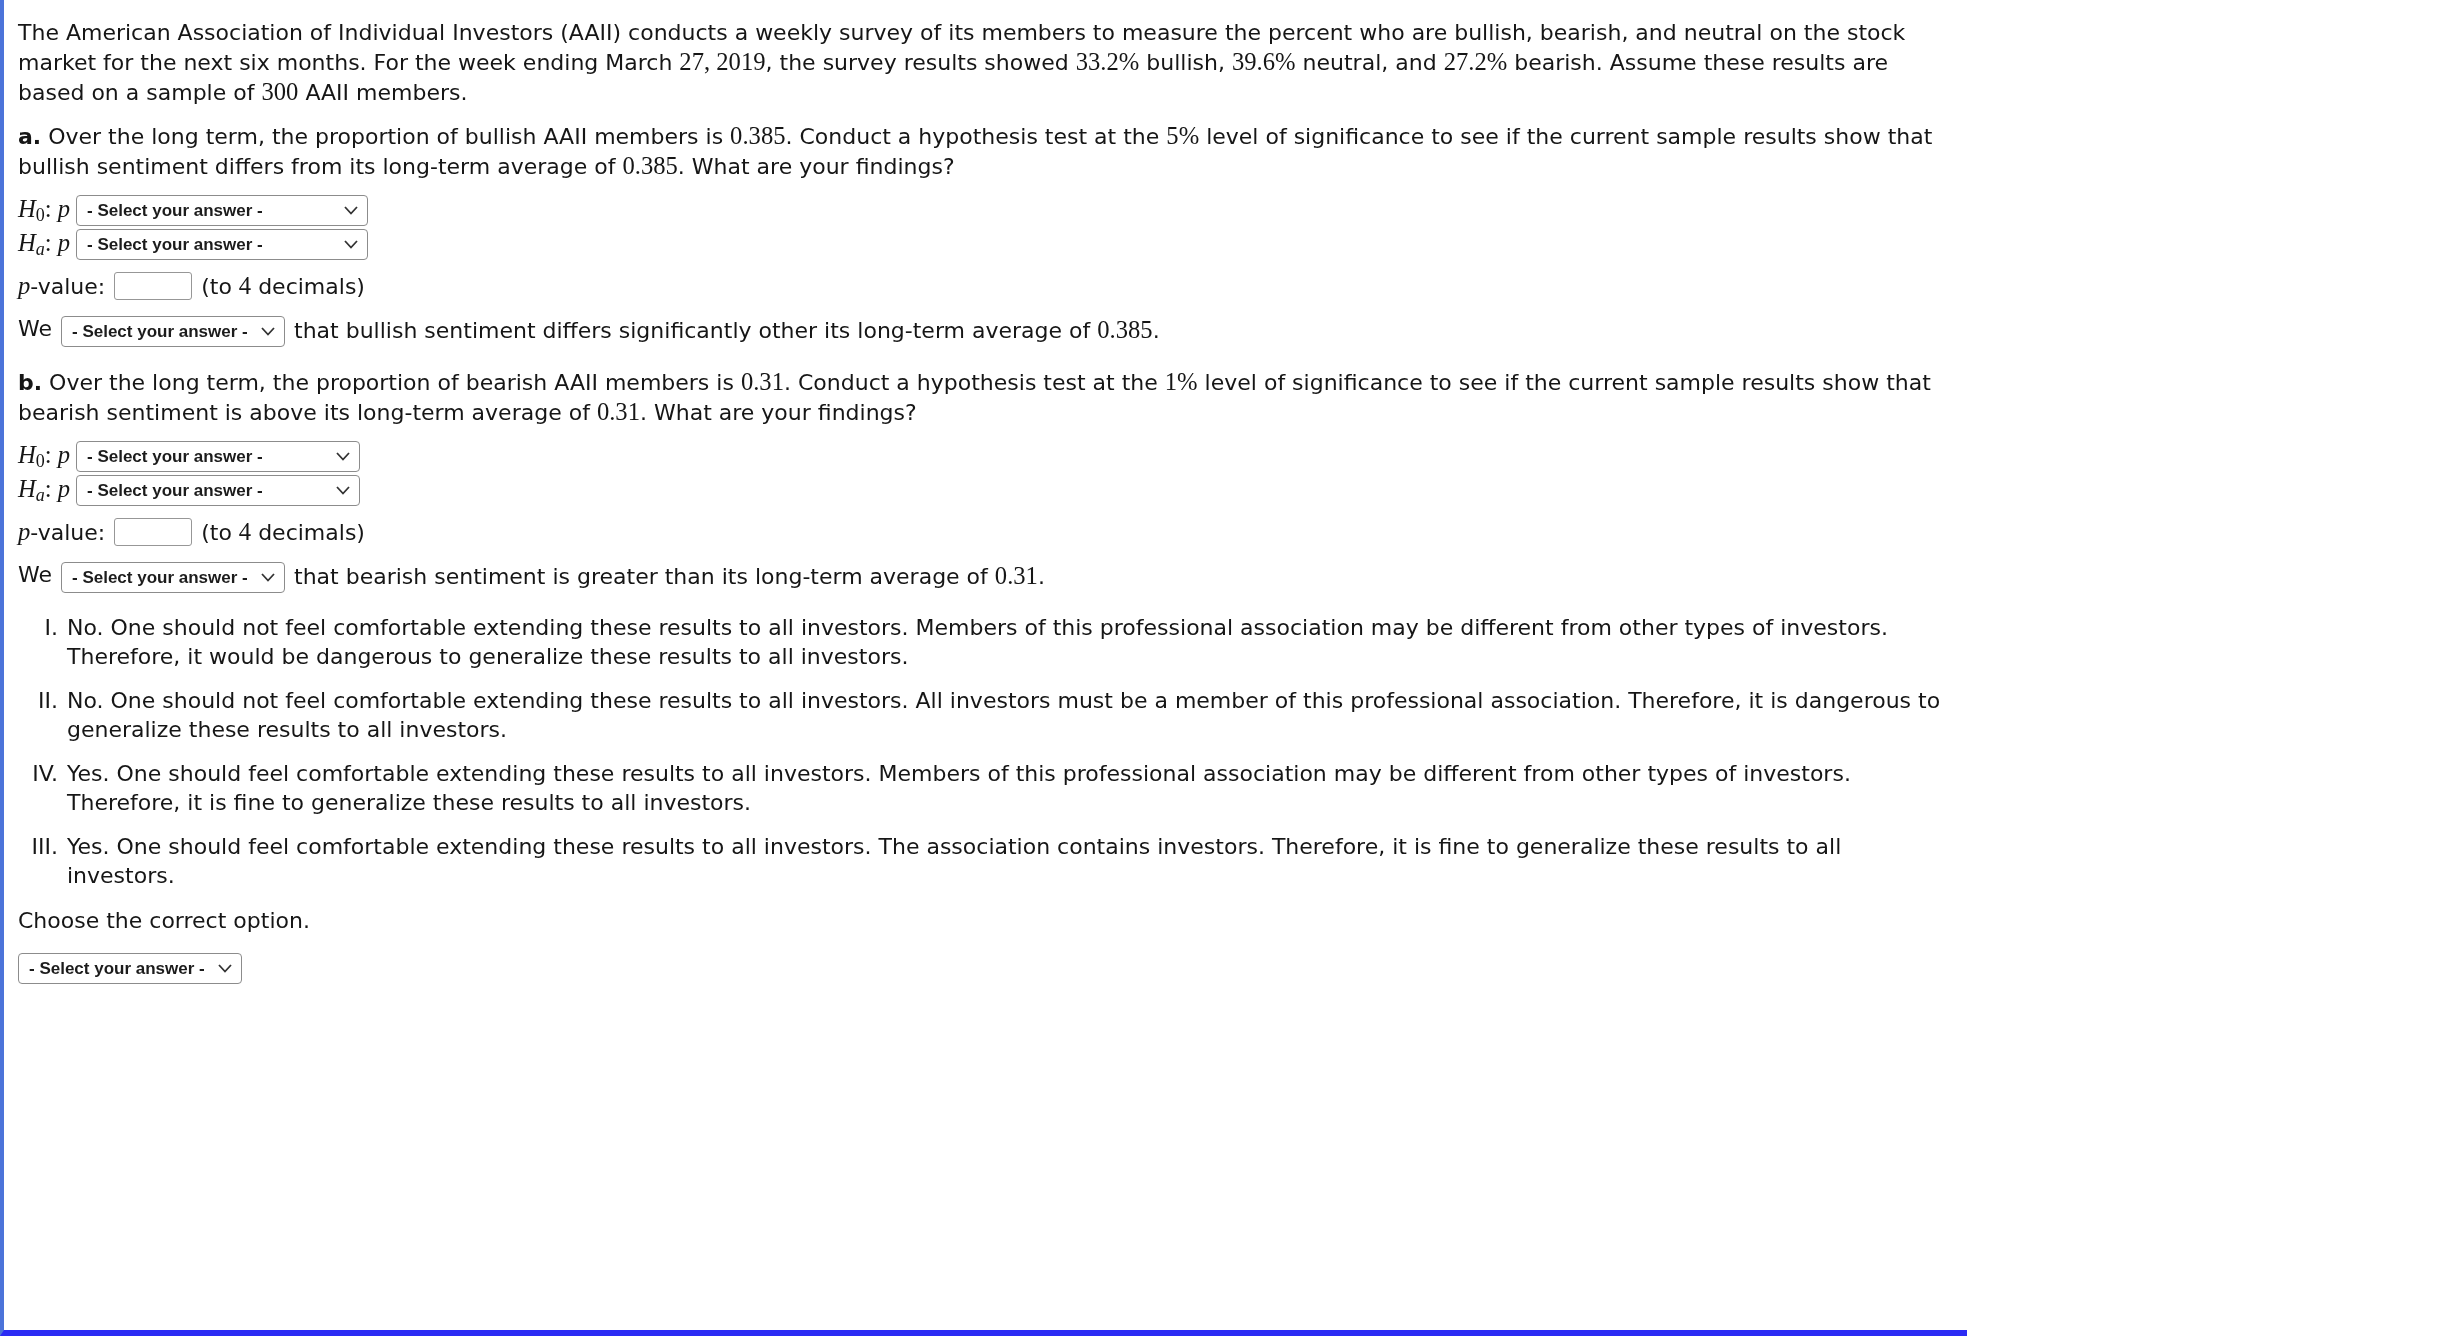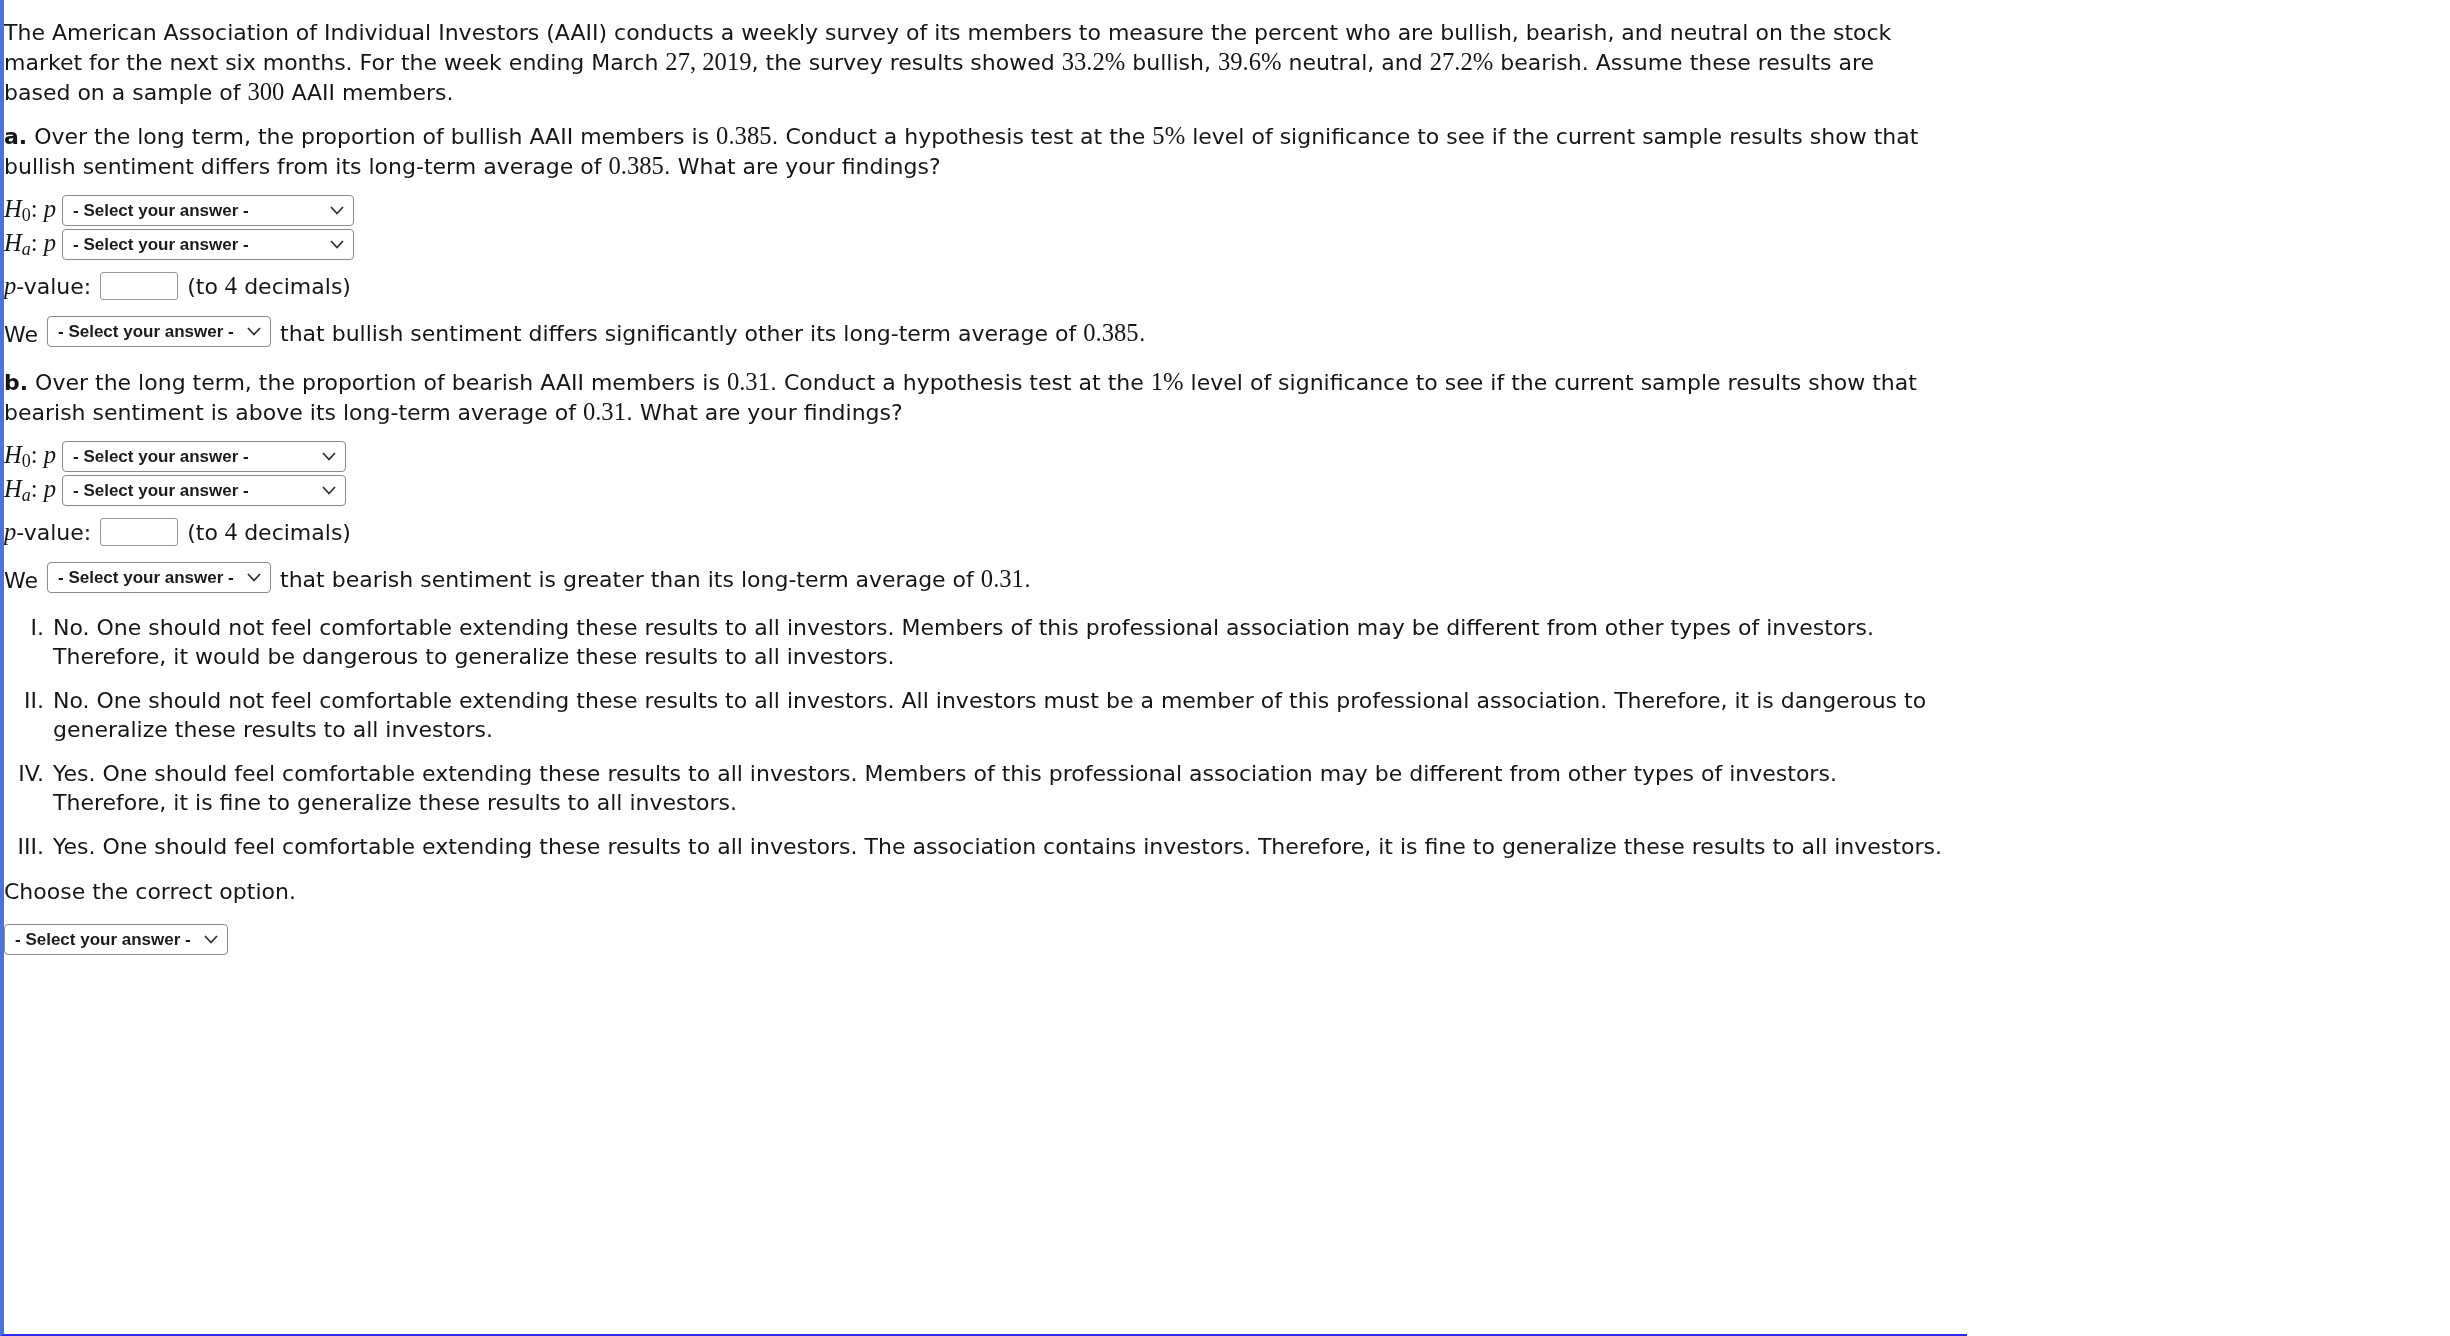--- a/index.html
+++ b/index.html
@@ -4,41 +4,41 @@
 <style>
   * { box-sizing: border-box; }
   html, body { margin: 0; padding: 0; background: #ffffff; }
   .frame {
     position: relative;
     width: 1967px;
     height: 1336px;
     overflow: hidden;
     background: #ffffff;
     border-left: 4px solid #4c73d9;
-    border-bottom: 2px solid #7f1d1d;
-    padding: 4px 22px 0 0;
+    border-bottom: 6px solid #7f1d1d;
+    padding: 4px 22px 0 14px;
     font-family: "DejaVu Sans", "Liberation Sans", sans-serif;
     font-size: 22px;
     color: #161616;
   }
   .para { margin: 14px 0; line-height: 29px; }
   .marker { font-weight: 700; }
   
   .seg-m, .seg-mi, .seg-sub, .seg-subi {
     font-family: "Liberation Serif", "DejaVu Serif", serif;
   }
   .seg-m, .seg-mi { font-size: 1.12em; }
   .seg-mi { font-style: italic; }
   .seg-sub, .seg-subi { font-size: 0.82em; vertical-align: -0.22em; }
   .seg-subi { font-style: italic; }
 
   .hyp-row { display: flex; align-items: flex-start; margin: 3px 0; }
   .hyp-label { width: 58px; flex: none; }
   .pv-row { display: flex; align-items: flex-start; margin: 12px 0 16px 0; }
-  .we-row { display: flex; align-items: flex-end; margin: 16px 0 20px 0; }
+  .we-row { display: flex; align-items: flex-start; margin: 16px 0 20px 0; }
   .we-row .after { margin-left: 9px; }
   .we-row .before { margin-right: 9px; }
 
   .select {
     display: inline-flex;
     align-items: center;
     justify-content: space-between;
     height: 31px;
     border: 1px solid #8c8c8c;
     border-radius: 4px;

